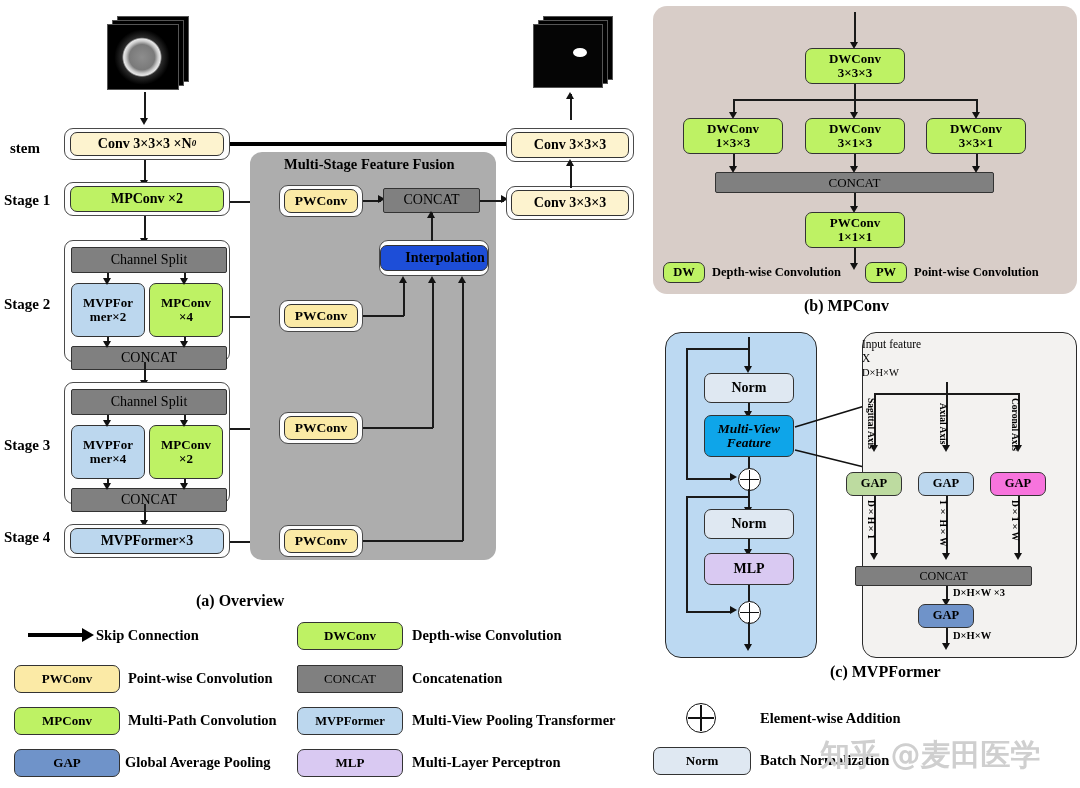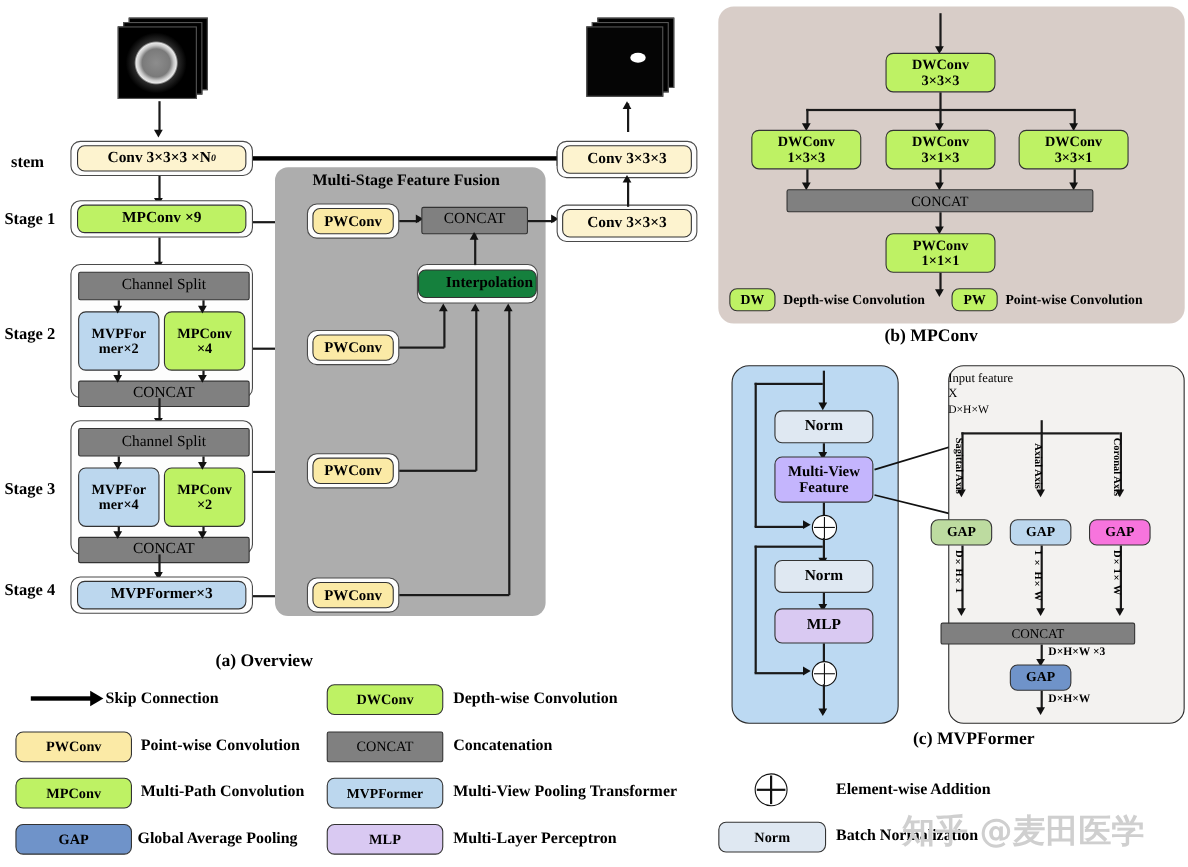--- a/index.html
+++ b/index.html
@@ -13,22 +13,22 @@
   .rnd{border-radius:7px;}
   .outer{border:1.6px solid #4a4a4a;border-radius:9px;background:#fdfdfd;
          display:flex;align-items:center;justify-content:center;}
 
   
   .f-yellow{background:#fbeaa6;}
   .f-cream {background:#fdf3cf;}
   .f-orange{background:#bef264;}
   .f-blue  {background:#bcd7ee;}
   .f-gray  {background:#808080;color:#000;border-color:#333;}
-  .f-lgray {background:#c4b5fd;}
-  .f-white {background:#15803d;padding-left:22px;}
+  .f-lgray {background:#0ea5e9;font-style:italic;}
+  .f-white {background:#1d4ed8;padding-left:22px;}
   .f-purple{background:#d9c9f2;}
   .f-gapblue{background:#6f93c9;}
   .f-green {background:#bddba0;}
   .f-pink  {background:#f774dd;}
   .f-norm  {background:#dfe8f2;}
 
   
   .panel-fusion{background:#adadad;border-radius:12px;}
   .panel-b{background:#d8cdc8;border-radius:14px;}
   .panel-c-left{background:#bcd9f2;border-radius:16px;border:1.4px solid #2a2a2a;}
@@ -103,21 +103,21 @@
   </div>
 </div>
 <div class="ln lnv" style="left:144px;top:160px;height:22px;"></div>
 <div class="ah ah-d" style="left:140px;top:180px;"></div>
 
 <div class="ln thick" style="left:230px;top:142px;width:278px;"></div>
 <div class="ah ah-big" style="left:506px;top:137px;"></div>
 
 <div class="abs outer" style="left:64px;top:182px;width:166px;height:34px;">
   <div class="node rnd f-orange" style="width:152px;height:24px;font-size:14px;">
-    <span>MPConv ×9</span>
+    <span>MPConv ×2</span>
   </div>
 </div>
 <div class="ln lnv" style="left:144px;top:216px;height:24px;"></div>
 <div class="ah ah-d" style="left:140px;top:238px;"></div>
 <div class="ln lnh" style="left:230px;top:201px;width:62px;"></div>
 <div class="ah ah-r" style="left:290px;top:196px;"></div>
 
 <div class="abs outer" style="left:64px;top:240px;width:166px;height:122px;display:block;padding:6px;">
   <div class="node f-gray" style="width:154px;height:24px;font-size:14px;font-weight:normal;border-radius:2px;">
     <span>Channel Split</span>

